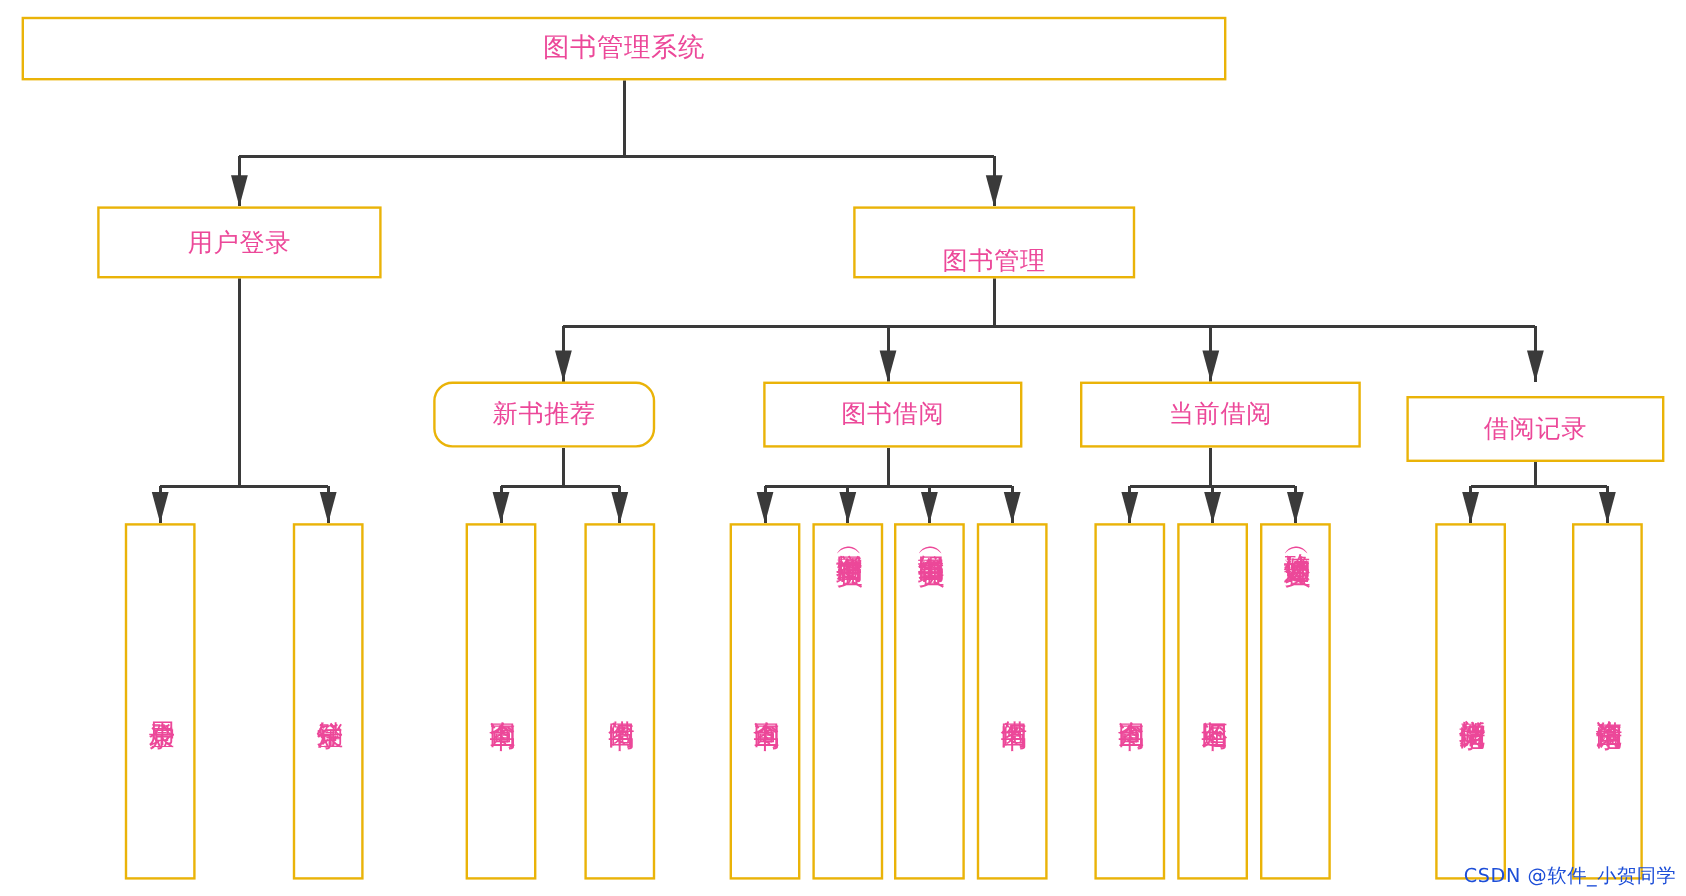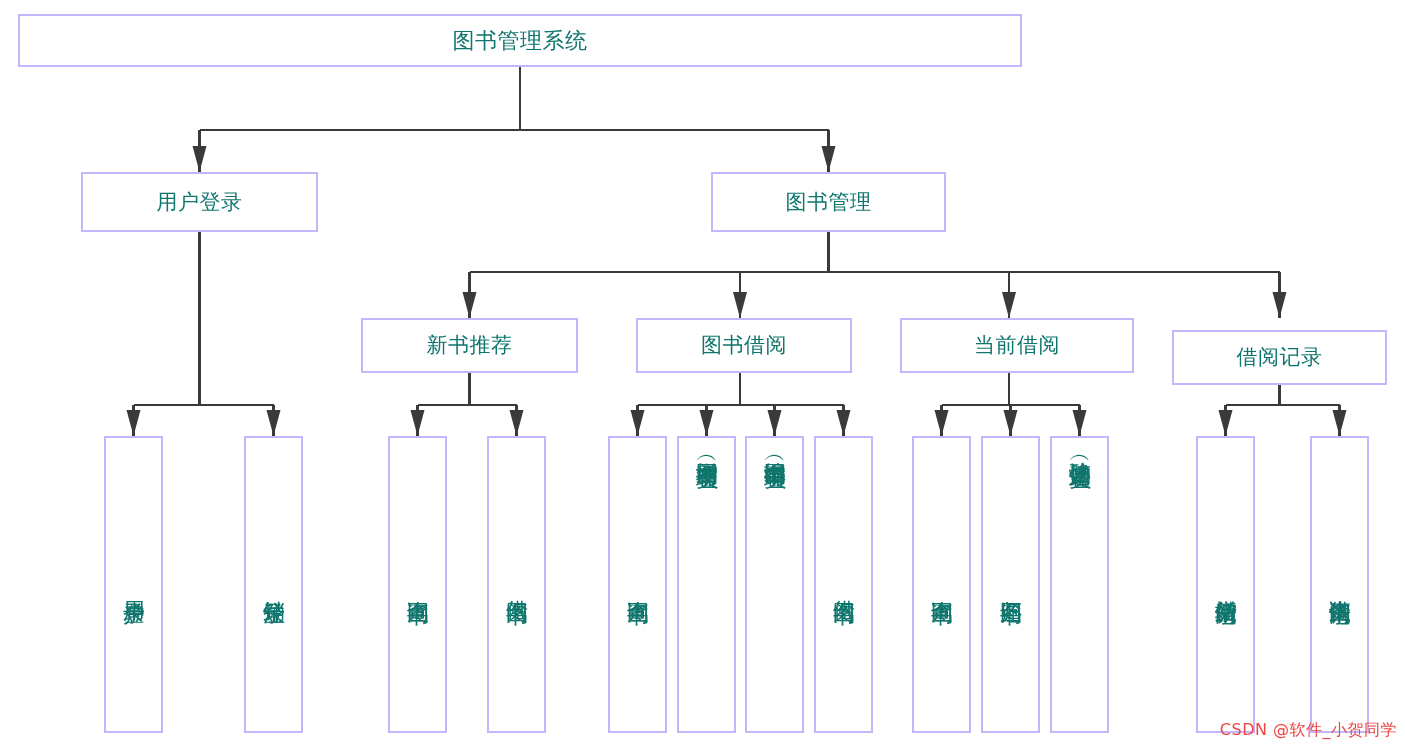--- a/index.html
+++ b/index.html
@@ -21,25 +21,25 @@
     position: absolute;
     left: 0;
     top: 0;
     width: 1405px;
     height: 747px;
   }
   .node {
     position: absolute;
     box-sizing: border-box;
     background: #ffffff;
-    border: 2px solid #c4b5fd;
+    border: 2px solid #eab308;
     display: flex;
     align-items: center;
     justify-content: center;
-    color: #0f766e;
+    color: #ec4899;
   }
   .node-label {
     display: block;
     text-align: center;
     line-height: 1.18;
     letter-spacing: 0.5px;
   }
   .node.horizontal .node-label {
     writing-mode: horizontal-tb;
     font-size: 21px;
@@ -62,21 +62,21 @@
   }
   .node.vertical.centered {
     align-items: center;
     padding-top: 0;
   }
   #watermark {
     position: absolute;
     right: 8px;
     bottom: 6px;
     font-size: 16px;
-    color: #ef4444;
+    color: #1d4ed8;
     white-space: nowrap;
     letter-spacing: 0.5px;
   }
 </style>
 </head>
 <body>
 
 <div id="diagram-root">
 
   <svg id="edges" viewBox="0 0 1405 747" preserveAspectRatio="none">
@@ -135,25 +135,25 @@
     </svg>
 
   <div class="node root horizontal" style="left: 18px; top: 14px; width: 1004px; height: 53px;">
     <span class="node-label">图书管理系统</span>
   </div>
 
   <div class="node horizontal" style="left: 81px; top: 172px; width: 237px; height: 60px;">
     <span class="node-label">用户登录</span>
   </div>
 
-  <div class="node horizontal" style="left: 711px; top: 172px; width: 235px; height: 60px;">
+  <div class="node horizontal" style="left: 711px; top: 172px; width: 235px; height: 60px; align-items: flex-end;">
     <span class="node-label">图书管理</span>
   </div>
 
-  <div class="node horizontal" style="left: 361px; top: 318px; width: 217px; height: 55px;">
+  <div class="node horizontal" style="left: 361px; top: 318px; width: 185px; height: 55px; border-radius: 16px;">
     <span class="node-label">新书推荐</span>
   </div>
 
   <div class="node horizontal" style="left: 636px; top: 318px; width: 216px; height: 55px;">
     <span class="node-label">图书借阅</span>
   </div>
 
   <div class="node horizontal" style="left: 900px; top: 318px; width: 234px; height: 55px;">
     <span class="node-label">当前借阅</span>
   </div>

